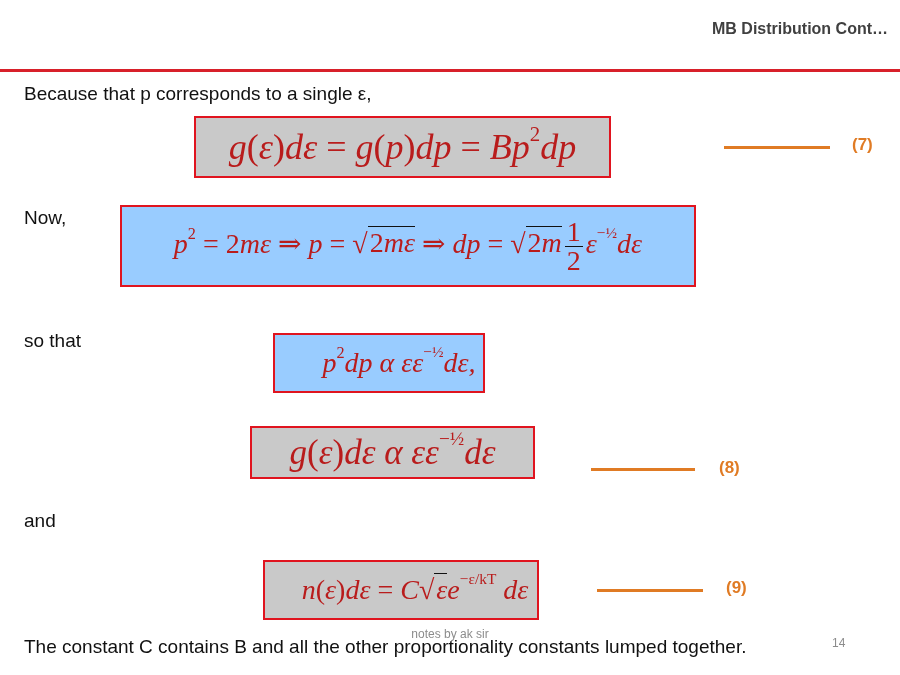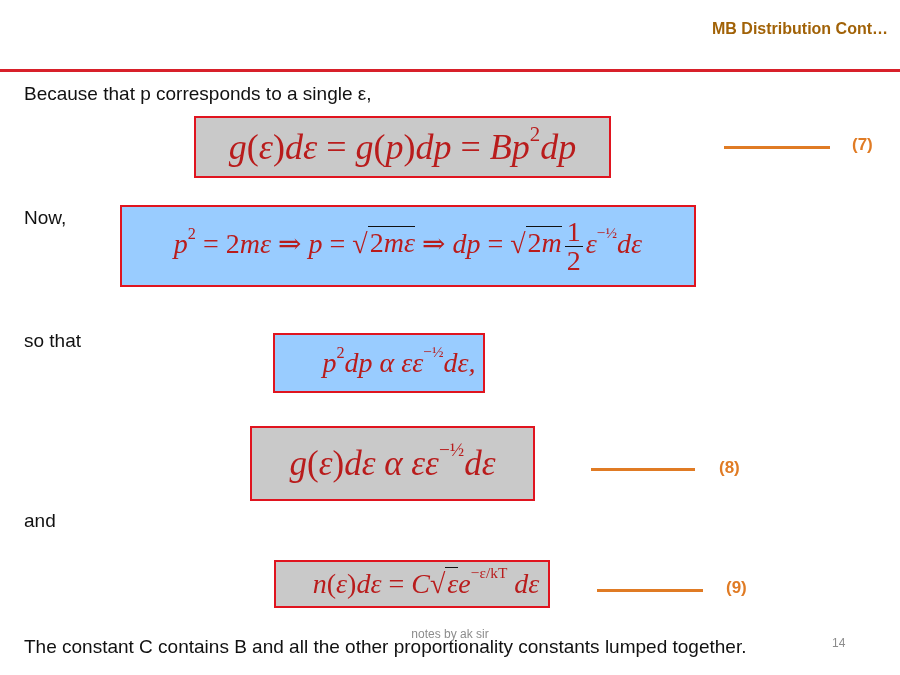--- a/index.html
+++ b/index.html
@@ -1,18 +1,18 @@
 <!DOCTYPE html>
 <html><head>
   <meta charset="utf-8">
   <style>
     html, body { margin:0; padding:0; }
     body { width:900px; height:675px; background:#ffffff; position:relative; overflow:hidden;
            font-family:"Liberation Sans", "DejaVu Sans", sans-serif; color:#111; }
-    .title { position:absolute; right:12px; top:20px; font-weight:bold; font-size:16px; color:#a16207; }
+    .title { position:absolute; right:12px; top:20px; font-weight:bold; font-size:16px; color:#404040; }
     .rule { position:absolute; left:0; top:69px; width:900px; height:3px; background:#d8202a; }
     .para { position:absolute; left:24px; font-size:19px; color:#111; }
     .eqbox { position:absolute; border:2.5px solid #e0141f; box-sizing:border-box;
              font-family:"Liberation Serif", "DejaVu Serif", serif; font-style:italic; color:#b91c1c;
              display:flex; align-items:center; justify-content:center; white-space:nowrap; }
     .gray { background:#c9c9c9; }
     .blue { background:#99ccff; }
     .up { font-style:normal; }
     sup { font-size:0.58em; vertical-align:0.85em; line-height:0; }
     .sfrac { font-size:0.55em; vertical-align:1.0em; line-height:0; font-style:normal; }
@@ -49,29 +49,29 @@
         <span>2</span>
       </span>ε<span class="sfrac">−½</span>dε</span>
 </div>
 
 <div class="para" style="top:330px;">so that</div>
 
 <div class="eqbox blue" style="left:273px; top:333px; width:212px; height:60px; font-size:28px;padding-left:40px;">
   <span>p<sup class="up">2</sup>dp α εε<span class="sfrac">−½</span>dε,</span>
 </div>
 
-<div class="eqbox gray" style="left:250px; top:426px; width:285px; height:75px; font-size:35px;">
+<div class="eqbox gray" style="left:250px; top:426px; width:285px; height:53px; font-size:35px;">
   <span>g<span class="up">(</span>ε<span class="up">)</span>dε α εε<span class="sfrac">−½</span>dε</span>
 </div>
 <div class="leader" style="left:591px; top:468px; width:104px;"></div>
 <div class="eqnum" style="left:719px; top:458px;">(8)</div>
 
 <div class="para" style="top:510px;">and</div>
 
-<div class="eqbox gray" style="left:274px; top:560px; width:276px; height:48px; font-size:28px;padding-left:28px;">
+<div class="eqbox gray" style="left:263px; top:560px; width:276px; height:60px; font-size:28px;padding-left:28px;">
   <span>n<span class="up">(</span>ε<span class="up">)</span>dε <span class="up">=</span> C<span class="rad">√</span><span class="sqrt">ε</span>e<span class="sfrac">−ε/kT</span> dε</span>
 </div>
 <div class="leader" style="left:597px; top:589px; width:106px;"></div>
 <div class="eqnum" style="left:726px; top:578px;">(9)</div>
 
 <div class="footer">
   <div>notes by ak sir</div>
 </div>
 
 <div class="para" style="top:636px;">The constant C contains B and all the other proportionality constants lumped together.</div>

